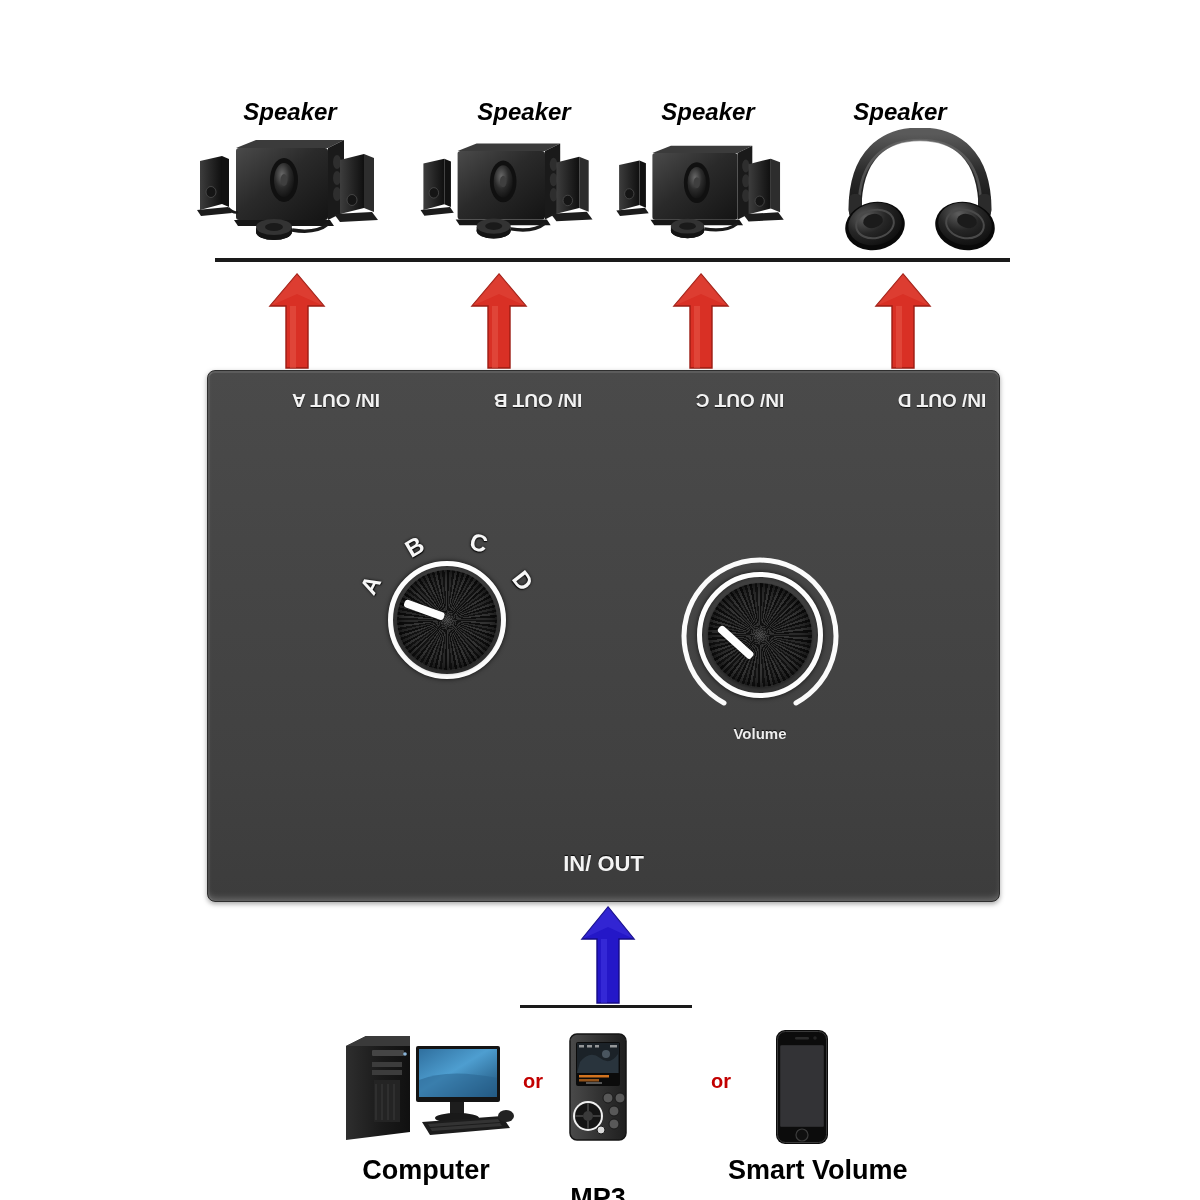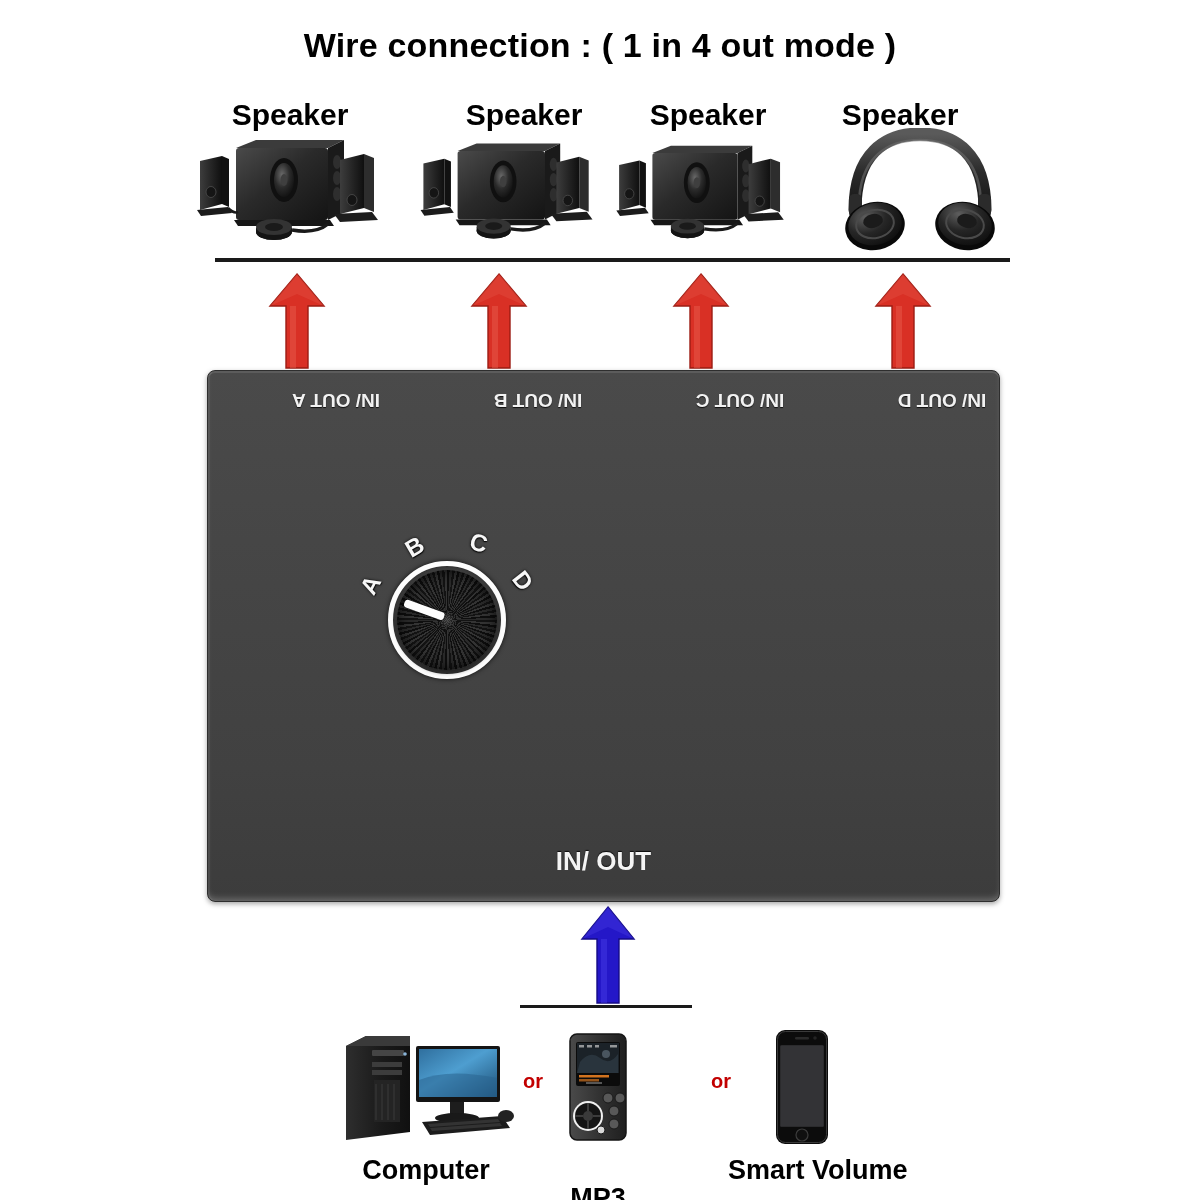--- a/index.html
+++ b/index.html
@@ -15,22 +15,23 @@
   .title {
     position: absolute; left: 0; top: 26px; width: 1200px;
     text-align: center;
     font-size: 34px; font-weight: 700; color: #000;
     letter-spacing: .2px;
   }
 
   
   .dev-label {
     position: absolute; text-align: center;
-    font-size: 30px; font-weight: 700; color: #000;
+    font-size: 24px; font-weight: 700; color: #000;
     white-space: nowrap;
+    font-style: italic;
   }
 
   
   .art { position: absolute; }
 
   
   .rule { position: absolute; background: #1a1a1a; }
 
   
   .arrow { position: absolute; }
@@ -52,21 +53,21 @@
   .port-label {
     position: absolute; top: 18px;
     transform: rotate(180deg);
     font-size: 19px; font-weight: 700; color: #f2f2f2;
     white-space: nowrap;
     text-shadow: 0 -1px 1px rgba(0,0,0,.8);
   }
   .in-out-bottom {
     position: absolute; left: 0; bottom: 24px; width: 100%;
     text-align: center;
-    font-size: 26px; font-weight: 700; color: #f4f4f4;
+    font-size: 22px; font-weight: 700; color: #f4f4f4;
     text-shadow: 0 -1px 1px rgba(0,0,0,.85);
   }
 
   
   .knob-wrap { position: absolute; }
   .knob-face {
     position: absolute; border-radius: 50%;
     background:
       repeating-conic-gradient(from 0deg,
         #0e0e0e 0deg 3deg, #2a2a2a 3deg 6deg,
@@ -109,21 +110,20 @@
     position: absolute; text-align: center;
     font-size: 20px; font-weight: 700; color: #c20000;
     white-space: nowrap;
   }
 </style>
 </head>
 <body>
 
 <div id="stage">
 
-  <div class="title">Wire connection : ( 1 in 4 out mode )</div>
 
   <div class="dev-label" style="left:190px; top:98px; width:200px;">Speaker</div>
   <div class="dev-label" style="left:424px; top:98px; width:200px;">Speaker</div>
   <div class="dev-label" style="left:608px; top:98px; width:200px;">Speaker</div>
   <div class="dev-label" style="left:805px; top:98px; width:190px;">Speaker</div>
 
   <svg class="art" style="left:188px; top:128px;" width="200" height="122" viewBox="0 0 200 122">
     <defs>
       <linearGradient id="subA" x1="0" y1="0" x2="1" y2="1">
         <stop offset="0" stop-color="#4a4a4a"></stop>
@@ -302,20 +302,31 @@
       <div class="knob-face" style="left:31px; top:31px; width:100px; height:100px;"></div>
 
       <div class="knob-pointer" style="left:36px; top:74px; width:42px; height:8px; transform: rotate(20deg); transform-origin: 100% 50%;"></div>
 
       <div class="knob-letter" style="left:-4px;  top:32px;  transform:rotate(-62deg);">A</div>
       <div class="knob-letter" style="left:40px;  top:-6px;  transform:rotate(-30deg);">B</div>
       <div class="knob-letter" style="left:104px; top:-10px; transform:rotate(14deg);">C</div>
       <div class="knob-letter" style="left:148px; top:28px;  transform:rotate(52deg);">D</div>
     </div>
 
+    <div class="knob-wrap" style="left:470px; top:182px; width:180px; height:200px;">
+
+      <svg style="position:absolute; left:0; top:0;" width="164" height="164" viewBox="0 0 164 164">
+        <path d="M 46,150 A 76,76 0 1 1 118,150" fill="none" stroke="#fbfbfb" stroke-width="5" stroke-linecap="round"></path>
+      </svg>
+      <div class="knob-ring" style="left:19px; top:19px; width:126px; height:126px;"></div>
+      <div class="knob-face" style="left:30px; top:30px; width:104px; height:104px;"></div>
+
+      <div class="knob-pointer" style="left:30px; top:100px; width:44px; height:8px; transform: rotate(42deg); transform-origin: 100% 50%;"></div>
+      <div class="volume-cap" style="left:0; top:172px; width:164px;">Volume</div>
+    </div>
 
     <div class="in-out-bottom">IN/ OUT</div>
   </div>
 
   <svg class="arrow" style="left:580px; top:905px;" width="56" height="100" viewBox="0 0 56 100">
     <path d="M28,2 L54,34 L39,34 L39,98 L17,98 L17,34 L2,34 Z" fill="#2417c8" stroke="#140b86" stroke-width="1.4"></path>
     <path d="M28,2 L54,34 L28,22 L2,34 Z" fill="#3f33dd" opacity=".5"></path>
     <rect x="21" y="34" width="6" height="64" fill="#4a3ee6" opacity=".45"></rect>
   </svg>
 

